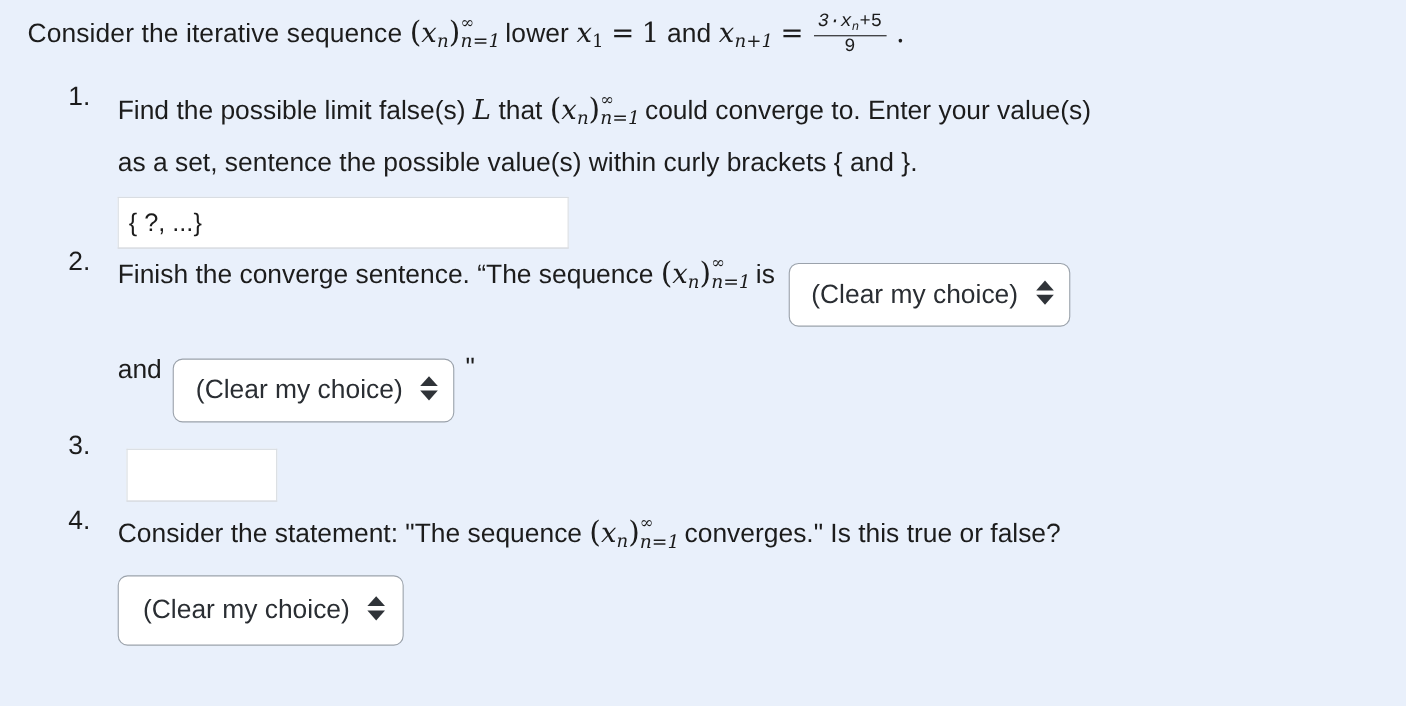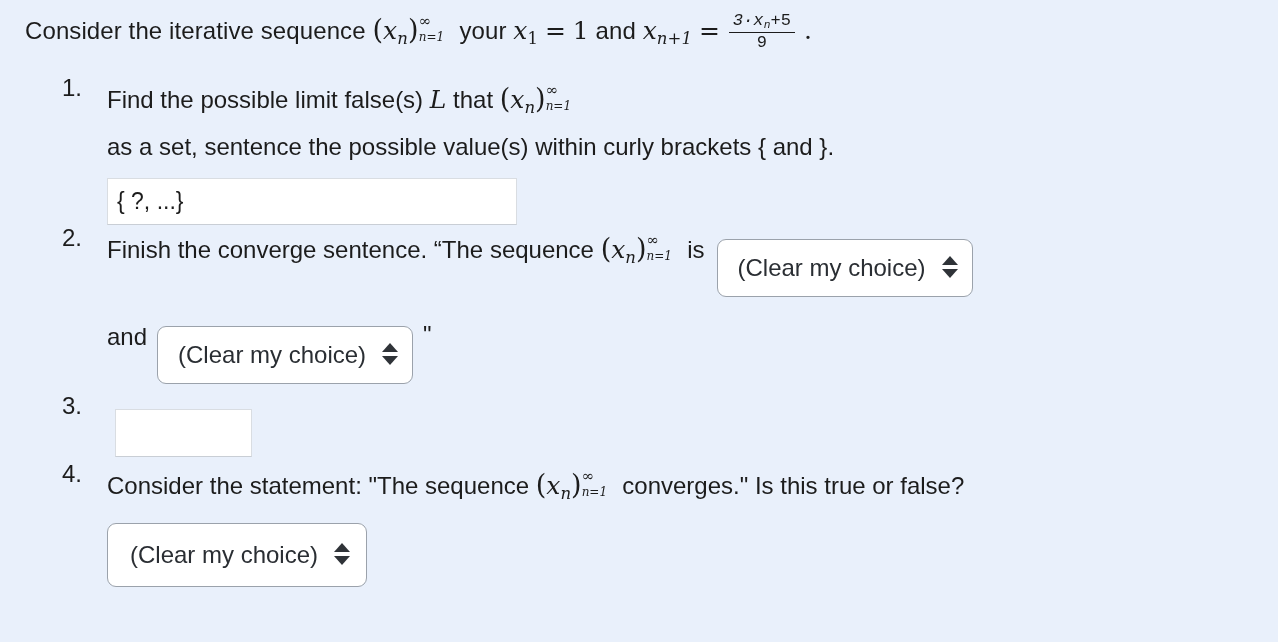--- a/index.html
+++ b/index.html
@@ -71,21 +71,21 @@
     left: 0;
     top: -25px;
     font-size: 15px;
     font-style: normal;
     font-family: "DejaVu Serif", "Liberation Serif", serif;
   }
   .seq .limits .sb {
     position: absolute;
     left: 0;
     top: -8px;
-    font-size: 12px;
+    font-size: 17px;
     font-family: "DejaVu Serif", "Liberation Serif", serif;
     white-space: nowrap;
   }
 
   
   .frac {
     display: inline-block;
     vertical-align: -0.35em;
     text-align: center;
     font-family: Liberation Mono, monospace;
@@ -251,21 +251,21 @@
   }
 </style>
 </head>
 <body>
 
 <div class="page">
 
   <div class="stmt">
     <span>Consider the iterative sequence</span>
     <span class="seq"><span class="paren">(</span><span>x</span><span class="sub">n</span><span class="paren">)</span><span class="limits"><span class="sup">∞</span><span class="sb">n=1</span></span></span>
-    <span>your</span>
+    <span>lower</span>
     <span class="math"><span>x</span><span class="subup">1</span></span>
     <span class="mathup">=</span>
     <span class="mathup">1</span>
     <span>and</span>
     <span class="math"><span>x</span><span class="sub">n+1</span></span>
     <span class="mathup">=</span>
     <span class="frac">
       <span class="num"><span>3·x</span><span class="sub">n</span><span class="opn">+5</span></span>
       <span class="den">9</span>
     </span>
@@ -274,20 +274,21 @@
 
   <ol class="questions">
 
     <li class="q1">
       <span class="marker">1.</span>
       <div class="qtext">
         <span>Find the possible limit false(s)</span>
         <span class="math">L</span>
         <span>that</span>
         <span class="seq"><span class="paren">(</span><span>x</span><span class="sub">n</span><span class="paren">)</span><span class="limits"><span class="sup">∞</span><span class="sb">n=1</span></span></span>
+        <span>could converge to. Enter your value(s)</span>
         <br>
         <span>as a set, sentence the possible value(s) within curly brackets { and }.</span>
       </div>
       <input class="text-input input-set" type="text" value="{ ?, ...}" style="">
     </li>
 
     <li class="q2">
       <span class="marker">2.</span>
       <div class="qtext">
         <span>Finish the converge sentence. “The sequence</span>

